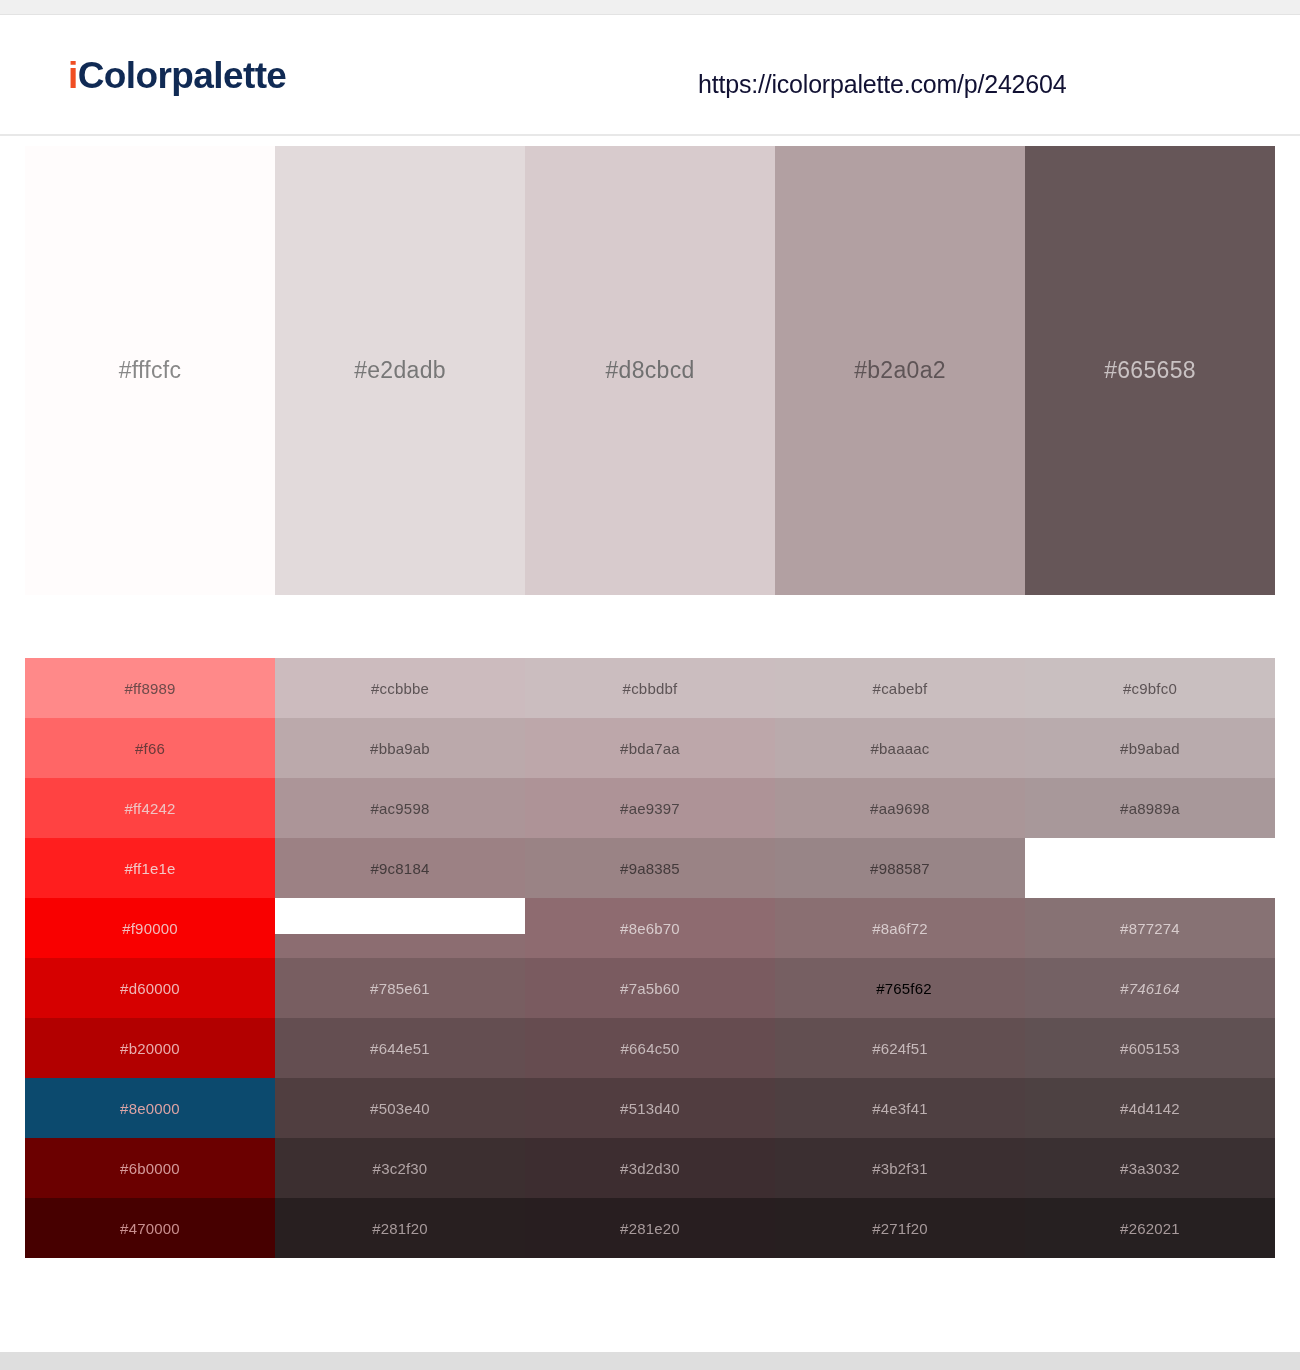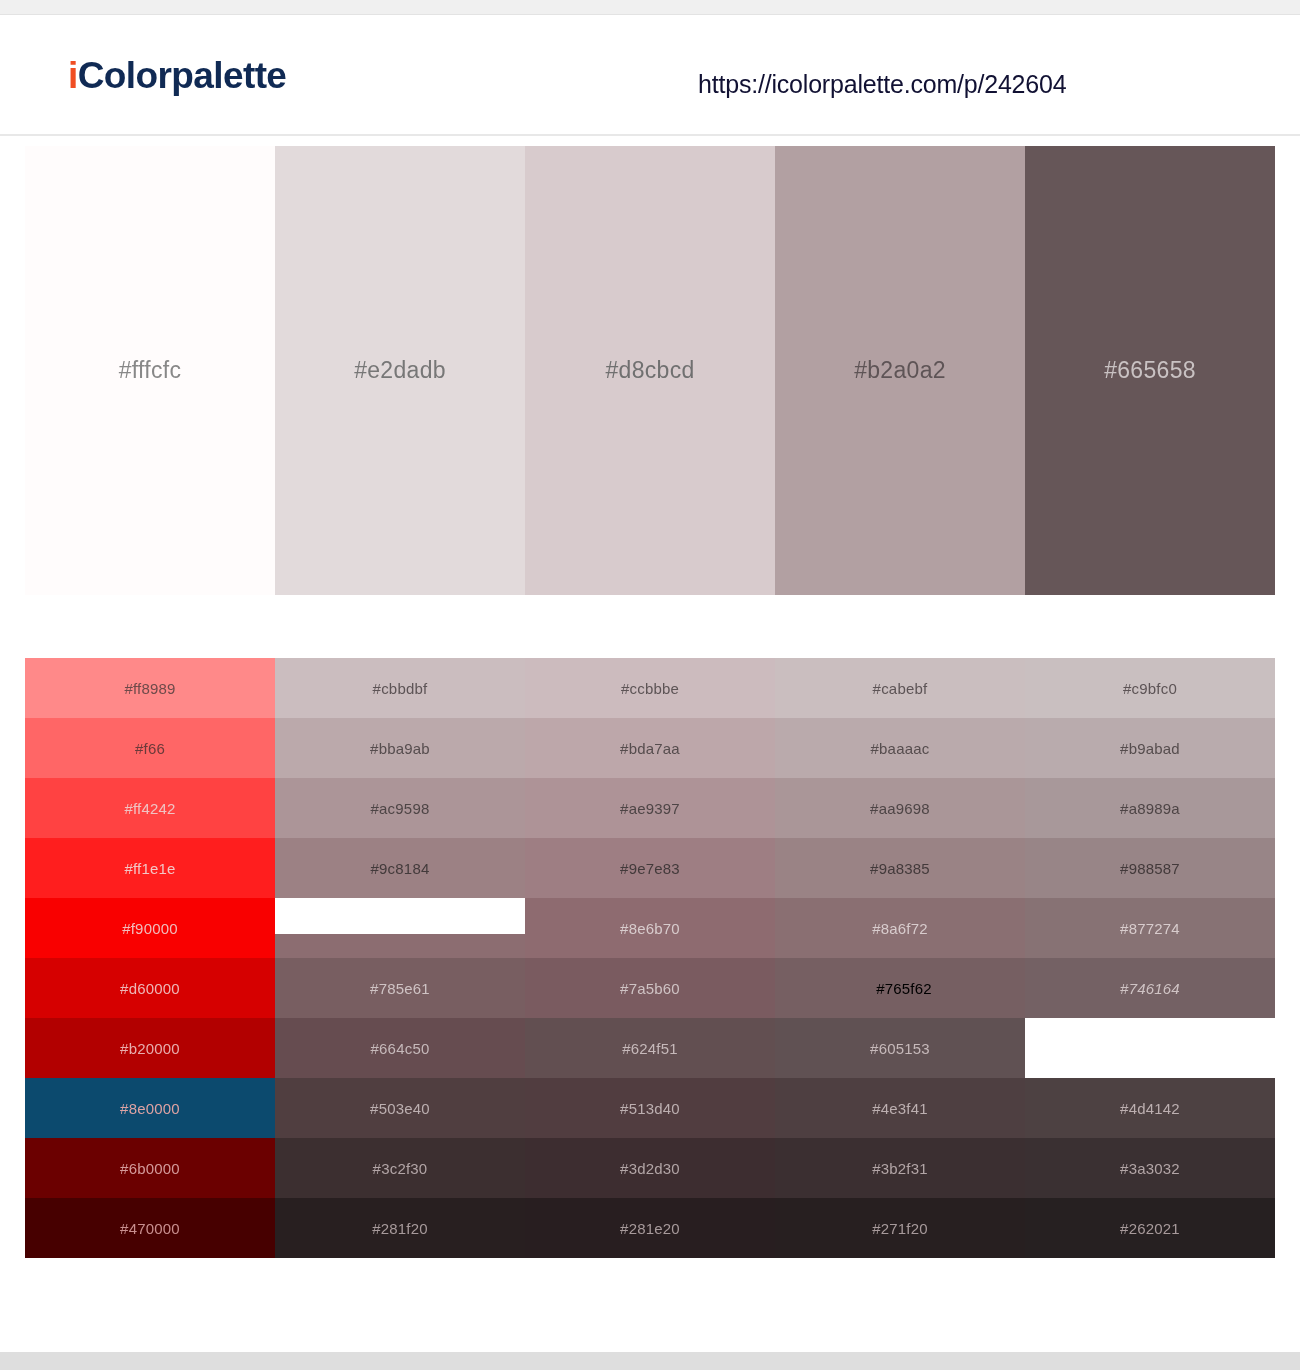--- a/index.html
+++ b/index.html
@@ -140,26 +140,26 @@
     <div class="swatch" style="background: rgb(102, 86, 88);">
       <span class="swatch-label" style="color: rgb(201, 194, 195);">#665658</span>
     </div>
   </div>
 
 <div class="shade-grid" id="shade-grid">
     <div class="shade-row">
       <div class="shade-cell" style="background: rgb(255, 137, 137);">
         <span style="color: rgb(110, 74, 74);">#ff8989</span>
       </div>
+      <div class="shade-cell" style="background: rgb(204, 187, 190);">
+        <span style="color: rgb(93, 84, 86);">#ccbbbe</span>
+      </div>
       <div class="shade-cell" style="background: rgb(203, 189, 191);">
         <span style="color: rgb(93, 84, 86);">#cbbdbf</span>
       </div>
-      <div class="shade-cell" style="background: rgb(204, 187, 190);">
-        <span style="color: rgb(93, 84, 86);">#ccbbbe</span>
-      </div>
       <div class="shade-cell" style="background: rgb(202, 190, 191);">
         <span style="color: rgb(93, 84, 86);">#cabebf</span>
       </div>
       <div class="shade-cell" style="background: rgb(201, 191, 192);">
         <span style="color: rgb(93, 84, 86);">#c9bfc0</span>
       </div>
     </div>
     <div class="shade-row">
       <div class="shade-cell" style="background: rgb(255, 102, 102);">
         <span style="color: rgb(107, 58, 58);">#f66</span>
@@ -194,23 +194,20 @@
         <span style="color: rgb(78, 69, 70);">#a8989a</span>
       </div>
     </div>
     <div class="shade-row">
       <div class="shade-cell" style="background: rgb(255, 30, 30);">
         <span style="color: rgb(243, 198, 198);">#ff1e1e</span>
       </div>
       <div class="shade-cell" style="background: rgb(156, 129, 132);">
         <span style="color: rgb(67, 58, 59);">#9c8184</span>
       </div>
-      <div class="shade-cell" style="background: rgb(158, 126, 131);">
-        <span style="color: rgb(67, 58, 59);">#9e7e83</span>
-      </div>
       <div class="shade-cell" style="background: rgb(154, 131, 133);">
         <span style="color: rgb(67, 58, 59);">#9a8385</span>
       </div>
       <div class="shade-cell" style="background: rgb(152, 133, 135);">
         <span style="color: rgb(67, 58, 59);">#988587</span>
       </div>
     </div>
     <div class="shade-row">
       <div class="shade-cell" style="background: rgb(249, 0, 0);">
         <span style="color: rgb(240, 188, 188);">#f90000</span>
@@ -242,20 +239,23 @@
         <span style="color: #000000; margin-left: 8px;">#765f62</span>
       </div>
       <div class="shade-cell" style="background: rgb(116, 97, 100); font-style: italic;">
         <span style="color: rgb(207, 195, 196);">#746164</span>
       </div>
     </div>
     <div class="shade-row">
       <div class="shade-cell" style="background: rgb(178, 0, 0);">
         <span style="color: rgb(231, 173, 173);">#b20000</span>
       </div>
+      <div class="shade-cell" style="background: rgb(100, 78, 81);">
+        <span style="color: rgb(198, 185, 186);">#644e51</span>
+      </div>
       <div class="shade-cell" style="background: rgb(102, 76, 80);">
         <span style="color: rgb(198, 185, 186);">#664c50</span>
       </div>
       <div class="shade-cell" style="background: rgb(98, 79, 81);">
         <span style="color: rgb(198, 185, 186);">#624f51</span>
       </div>
       <div class="shade-cell" style="background: rgb(96, 81, 83);">
         <span style="color: rgb(198, 185, 186);">#605153</span>
       </div>
     </div>

